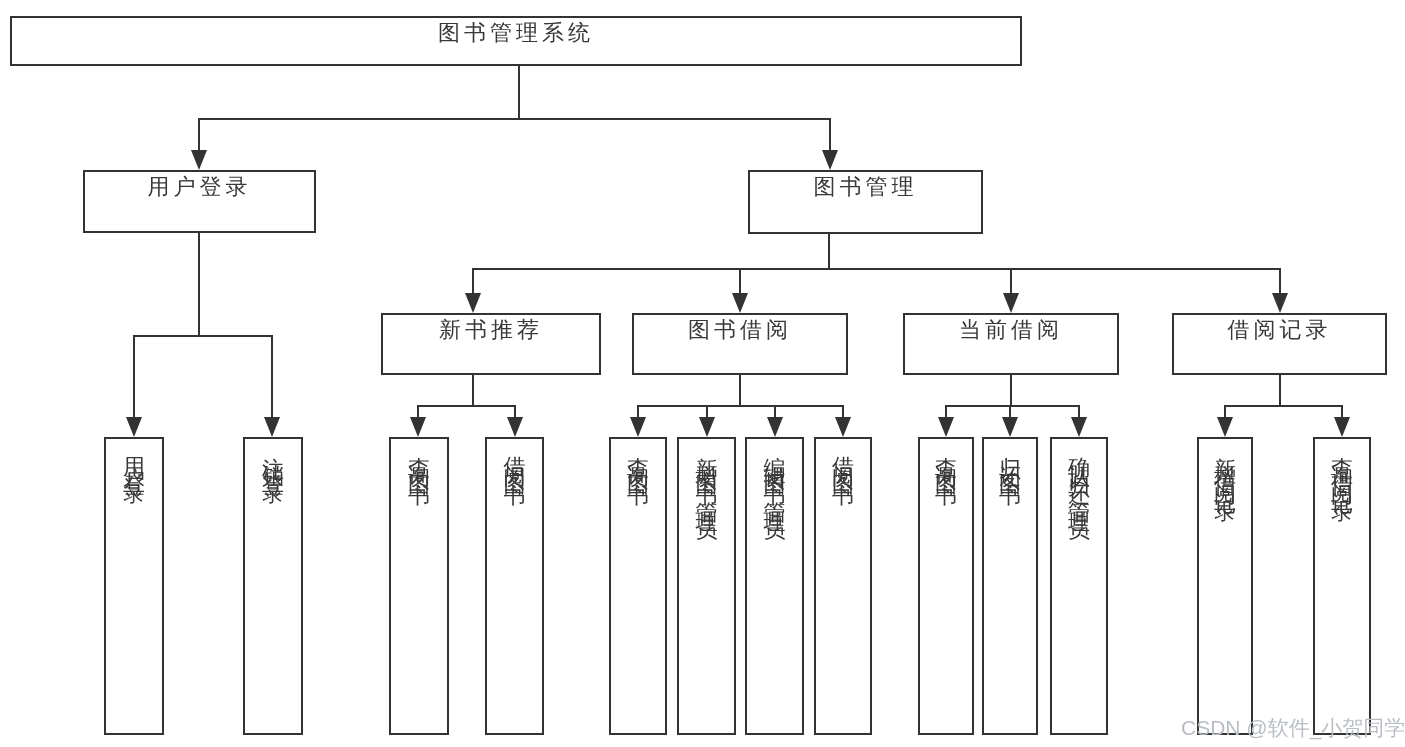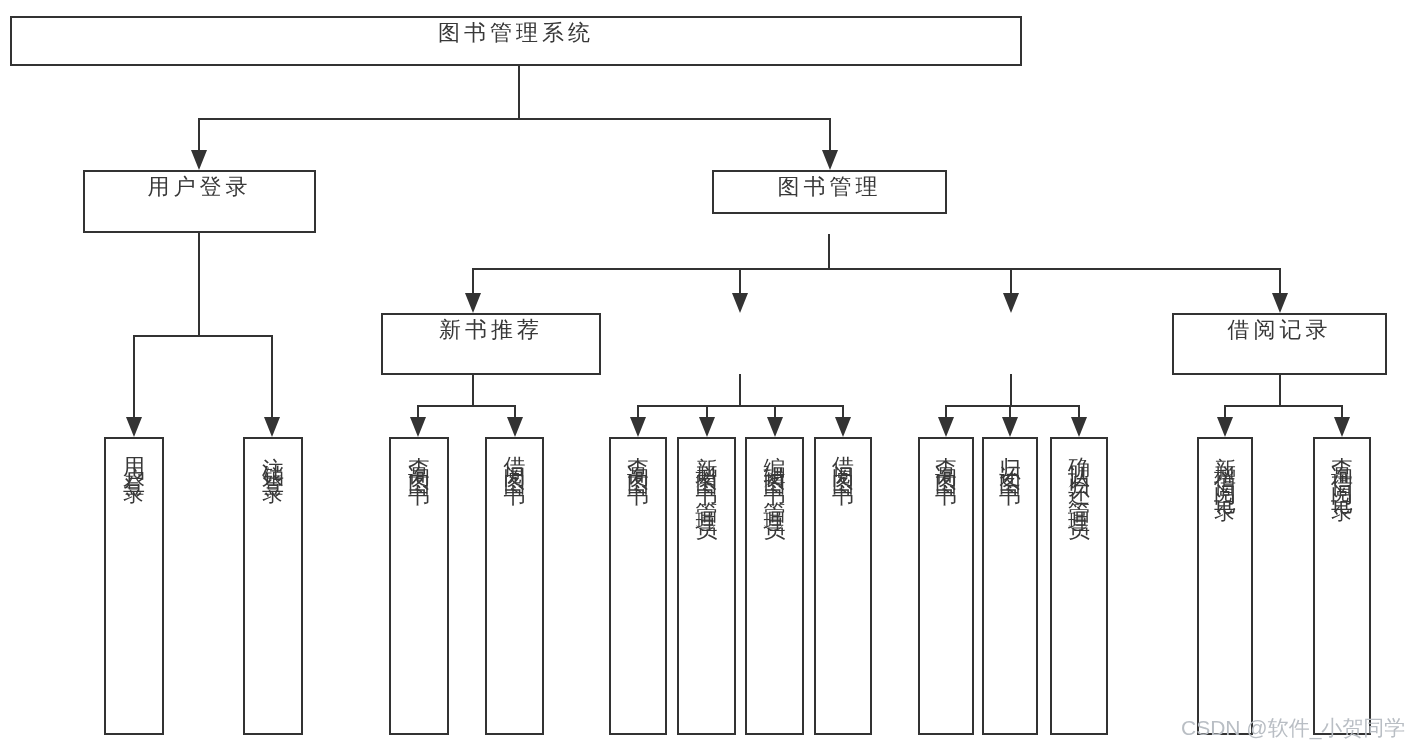--- a/index.html
+++ b/index.html
@@ -92,26 +92,32 @@
     </g>
   </svg>
 
   <div class="box hbox" style="left:10px;top:16px;width:1012px;height:50px">
     <span>图书管理系统</span>
   </div>
 
   <div class="box hbox" style="left:83px;top:170px;width:233px;height:63px">
     <span>用户登录</span>
   </div>
-  <div class="box hbox" style="left:712px;top:170px;width:235px;height:44px">
+  <div class="box hbox" style="left:748px;top:170px;width:235px;height:64px">
     <span>图书管理</span>
   </div>
 
   <div class="box hbox" style="left:381px;top:313px;width:220px;height:62px">
     <span>新书推荐</span>
+  </div>
+  <div class="box hbox" style="left:632px;top:313px;width:216px;height:62px">
+    <span>图书借阅</span>
+  </div>
+  <div class="box hbox" style="left:903px;top:313px;width:216px;height:62px">
+    <span>当前借阅</span>
   </div>
   <div class="box hbox" style="left:1172px;top:313px;width:215px;height:62px">
     <span>借阅记录</span>
   </div>
 
   <div class="box vbox" style="left:104px;top:437px;width:60px;height:298px">
     <span>用户登录</span>
   </div>
   <div class="box vbox" style="left:243px;top:437px;width:60px;height:298px">
     <span>注销登录</span>

